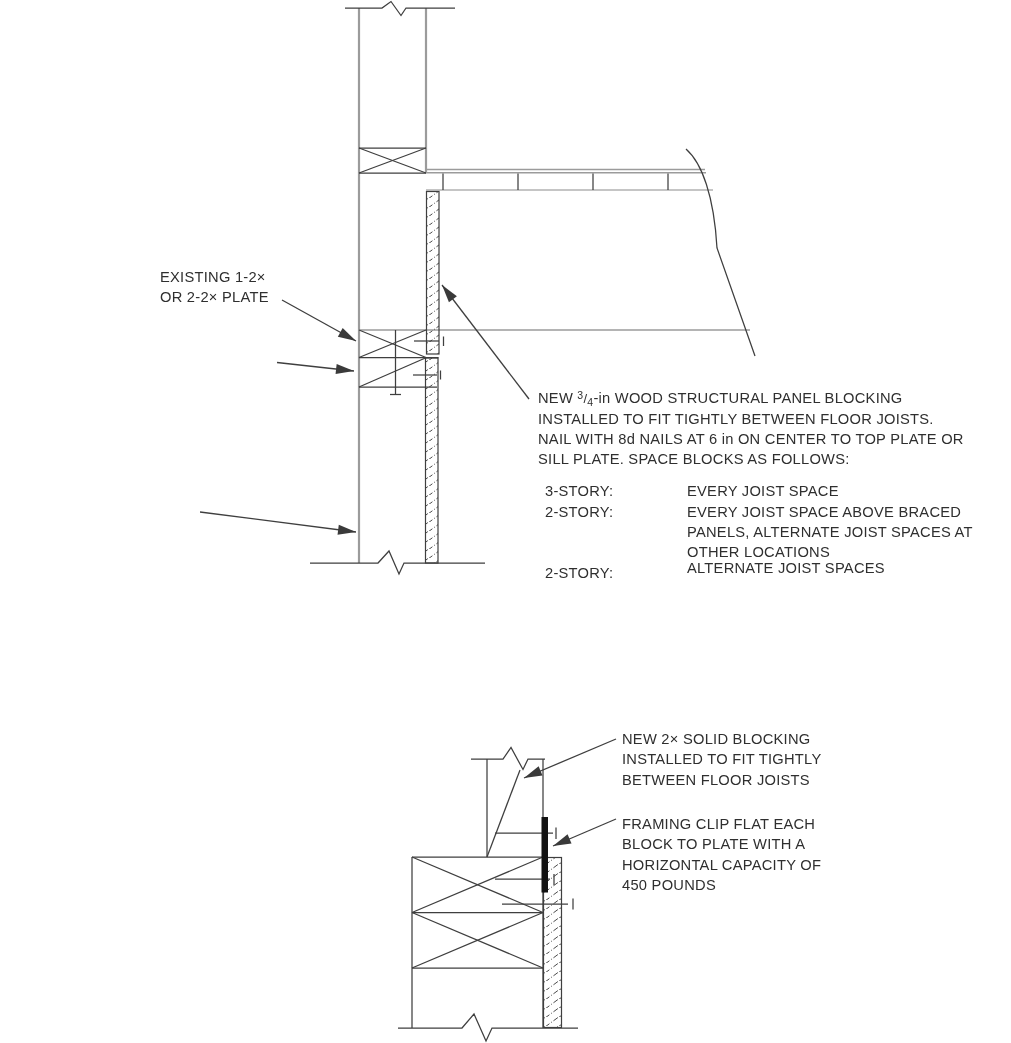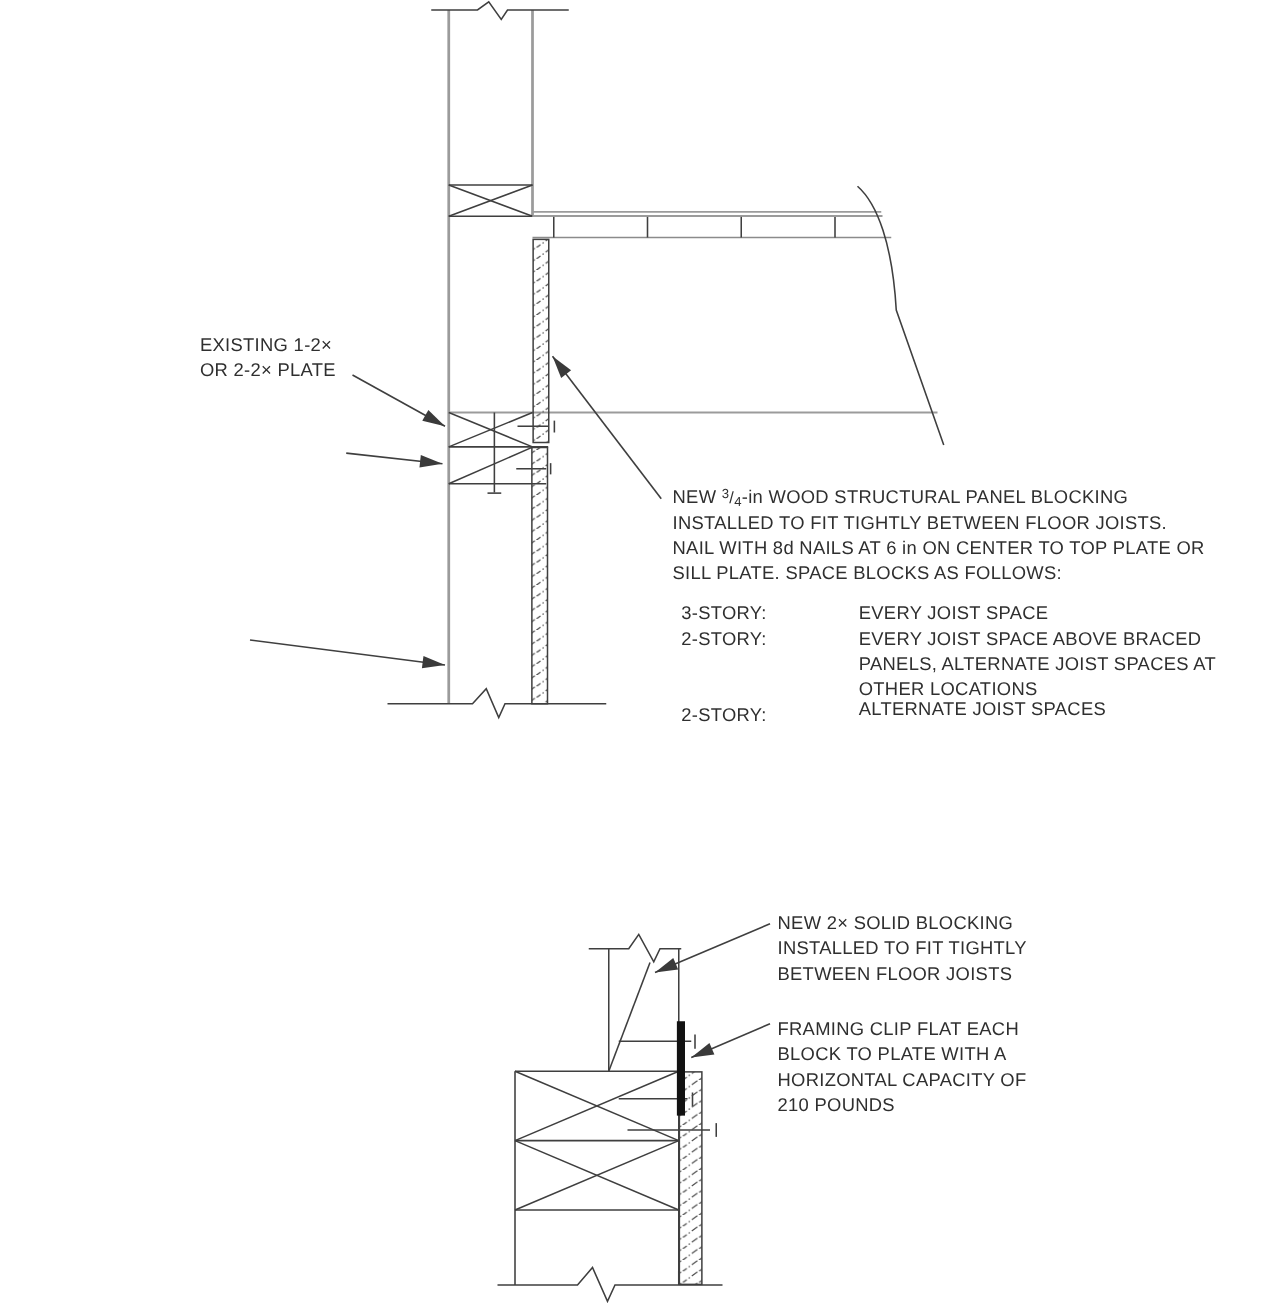--- a/index.html
+++ b/index.html
@@ -176,15 +176,15 @@
   <div class="lbl" style="left:545px;top:562.5px;">2-STORY:</div>
   <div class="lbl" style="left:687px;top:558px;">ALTERNATE JOIST SPACES</div>
 
   <div class="lbl" style="left:622px;top:729px;">NEW 2× SOLID BLOCKING
 INSTALLED TO FIT TIGHTLY
 BETWEEN FLOOR JOISTS</div>
 
   <div class="lbl" style="left:622px;top:814px;">FRAMING CLIP FLAT EACH
 BLOCK TO PLATE WITH A
 HORIZONTAL CAPACITY OF
-210 POUNDS</div>
+450 POUNDS</div>
 
 </div>
 
 </body></html>

